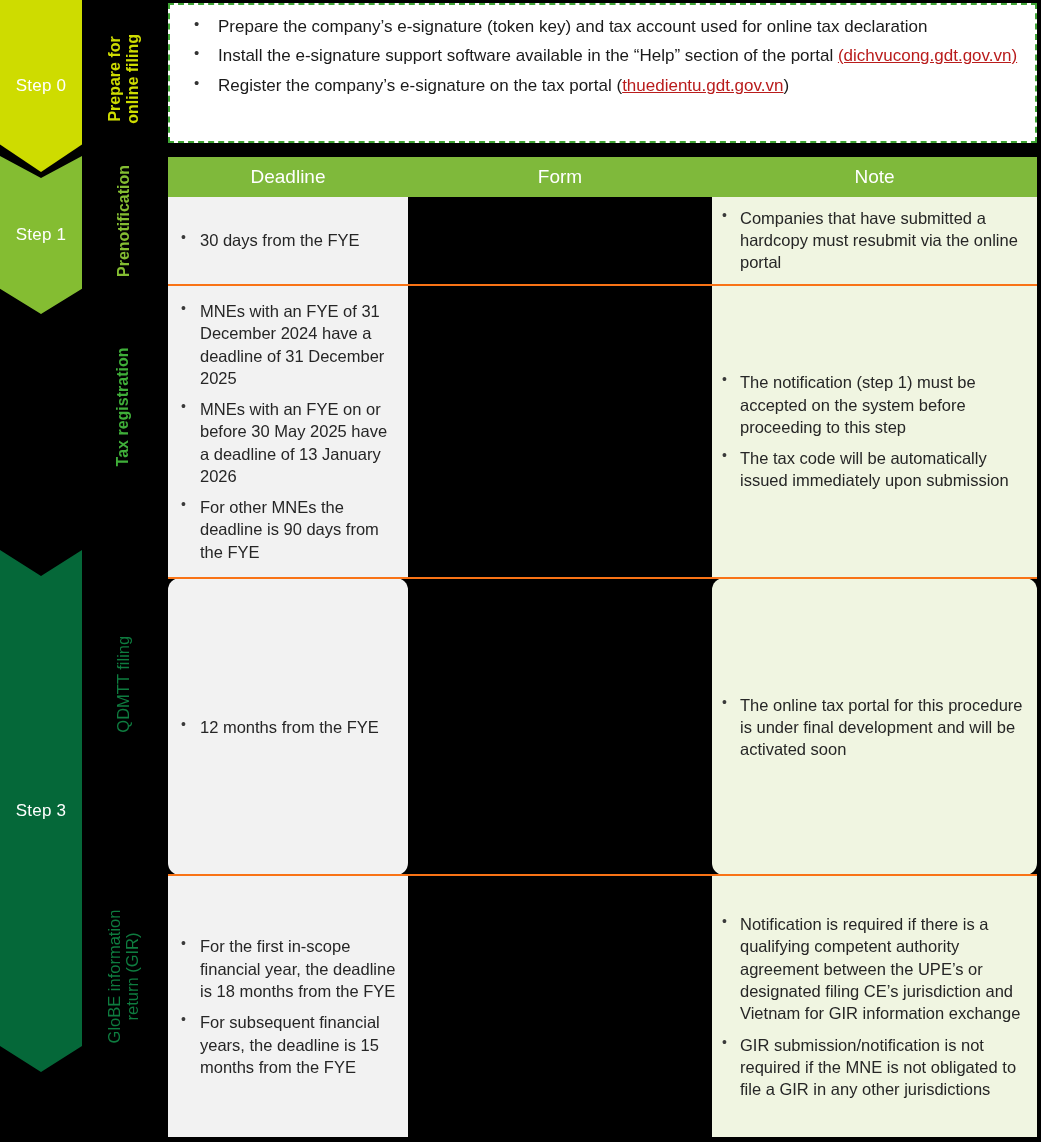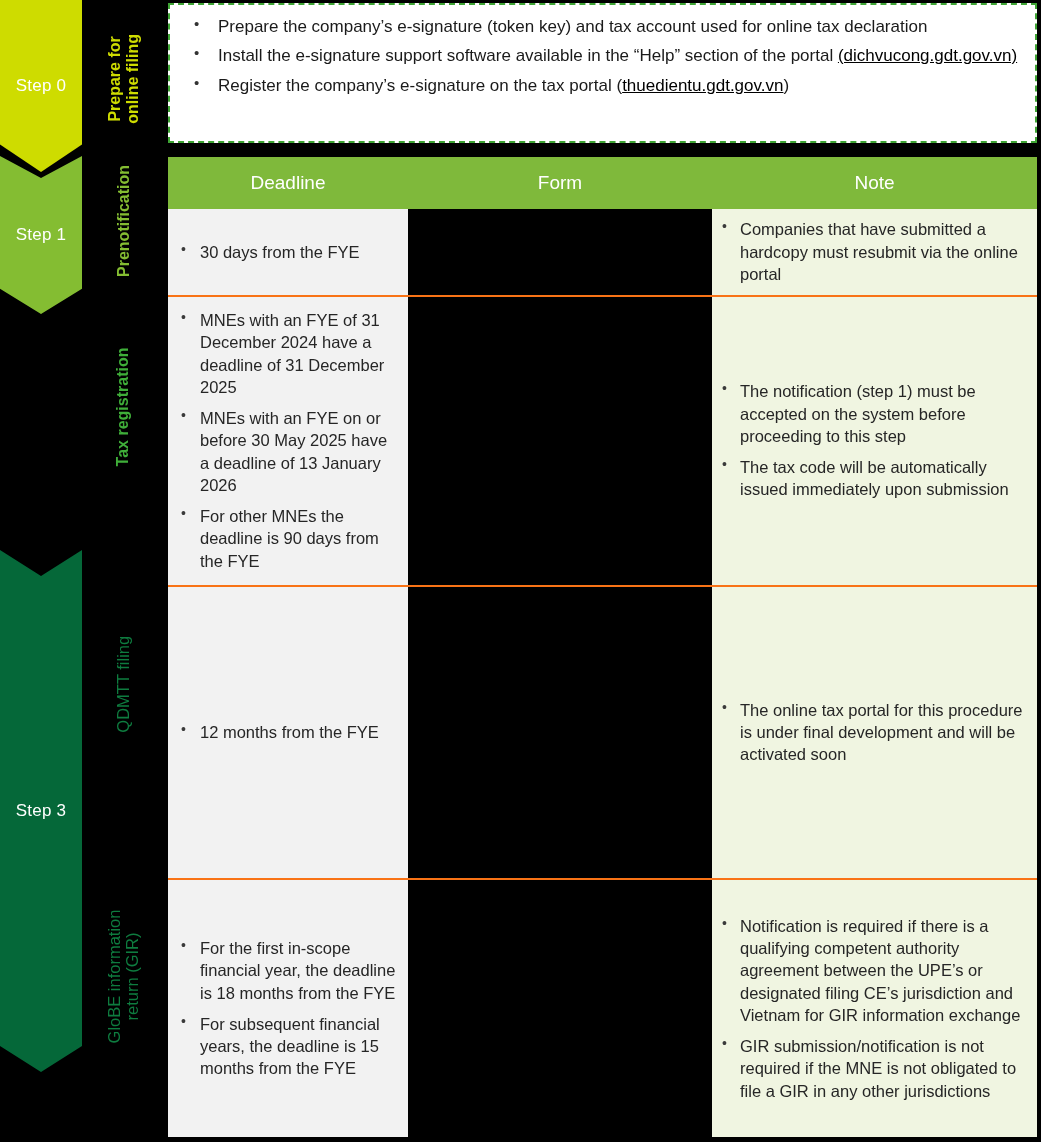--- a/index.html
+++ b/index.html
@@ -111,21 +111,21 @@
   }
   #step0-box li:before {
     content: "\2022";
     position: absolute;
     left: 8px;
     top: -1px;
     font-size: 15px;
     color: #333;
   }
   .lnk {
-    color: #000000;
+    color: #b91c1c;
     text-decoration: underline;
   }
 
   
   #proc-table {
     position: absolute;
     left: 168px;
     top: 157px;
     width: 869px;
     height: 980px;
@@ -134,21 +134,21 @@
   }
   #proc-table col.c-deadline { width: 240px; }
   #proc-table col.c-form     { width: 304px; }
   #proc-table col.c-note     { width: 325px; }
 
   #proc-table thead th {
     background: #7FB93B;
     color: #ffffff;
     font-weight: normal;
     font-size: 19px;
-    height: 52px;
+    height: 40px;
     padding: 0;
     text-align: center;
     border: none;
   }
   #proc-table thead th.th-deadline { background: #7FB93B; }
   #proc-table thead th.th-form     { background: #7FB93B; }
   #proc-table thead th.th-note     { background: #7FB93B; }
 
   #proc-table td {
     vertical-align: middle;
@@ -178,21 +178,21 @@
     top: -1px;
     font-size: 14px;
     color: #3a3a3a;
   }
   .cell-note .cell-list li { padding-left: 22px; }
   .cell-note .cell-list li:before { left: 4px; }
 
   
   #row-prenotification td { height: 72px; }
   #row-taxreg td          { height: 270px; }
-  #row-qdmtt td           { height: 284px; }
+  #row-qdmtt td           { height: 284px; border-radius: 12px; }
   #row-gir td             { height: 250px; }
 
   .form-empty { display: block; height: 100%; }
 </style>
 </head>
 <body>
 
 <div id="steps-column">
   <div class="chevron" id="chevron-step0" style="background: rgb(206, 220, 0);">
     <span class="chevron-label">Step 0</span>

